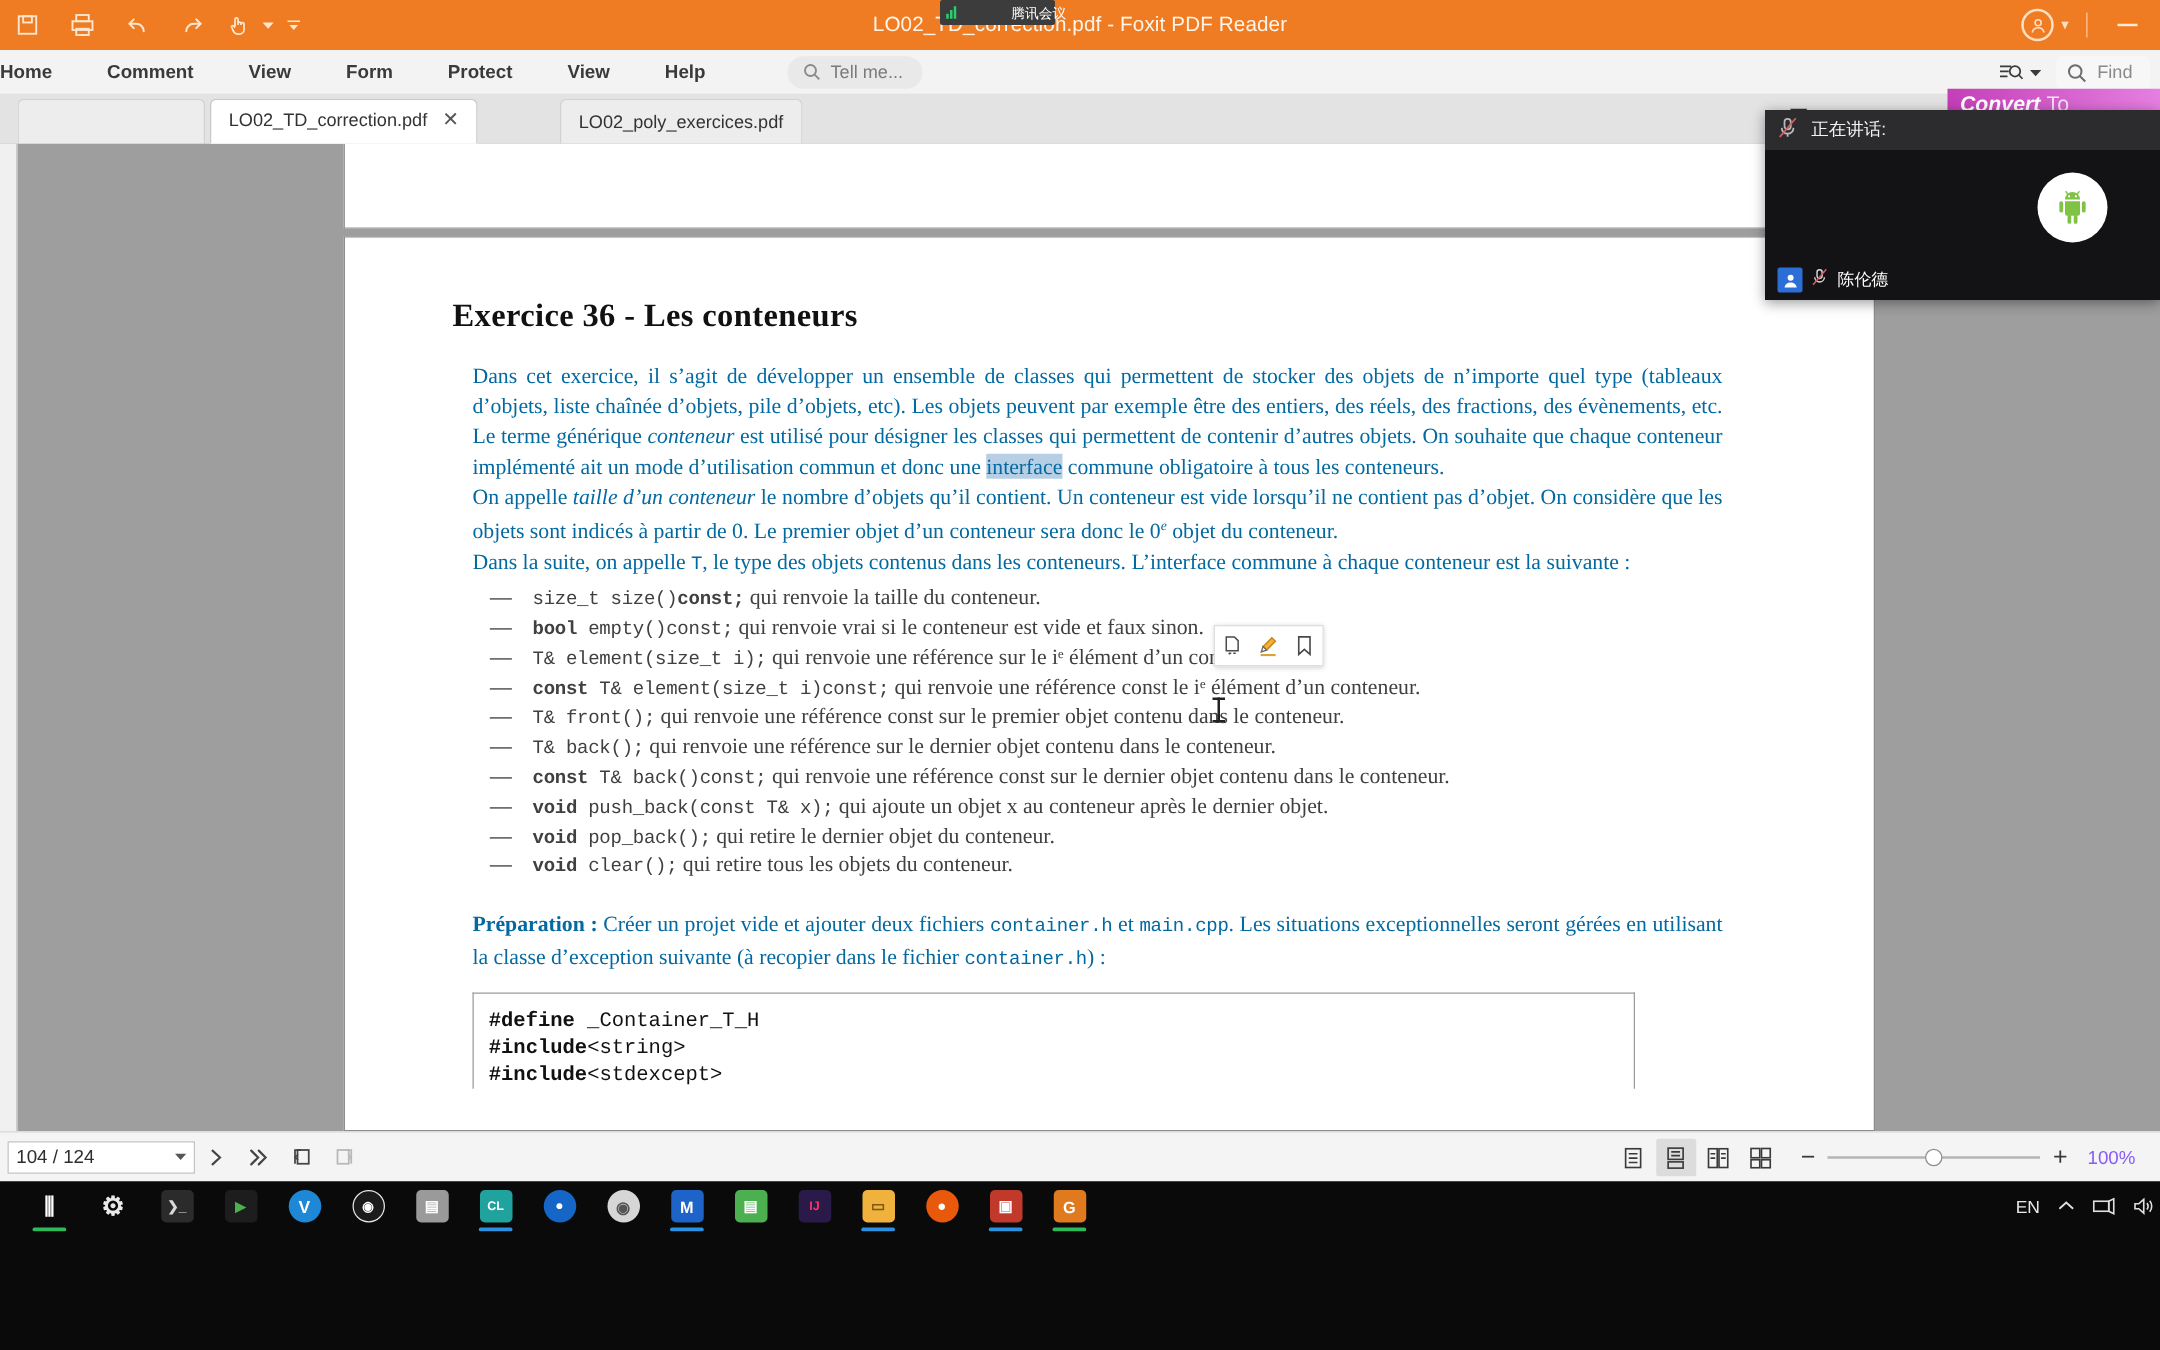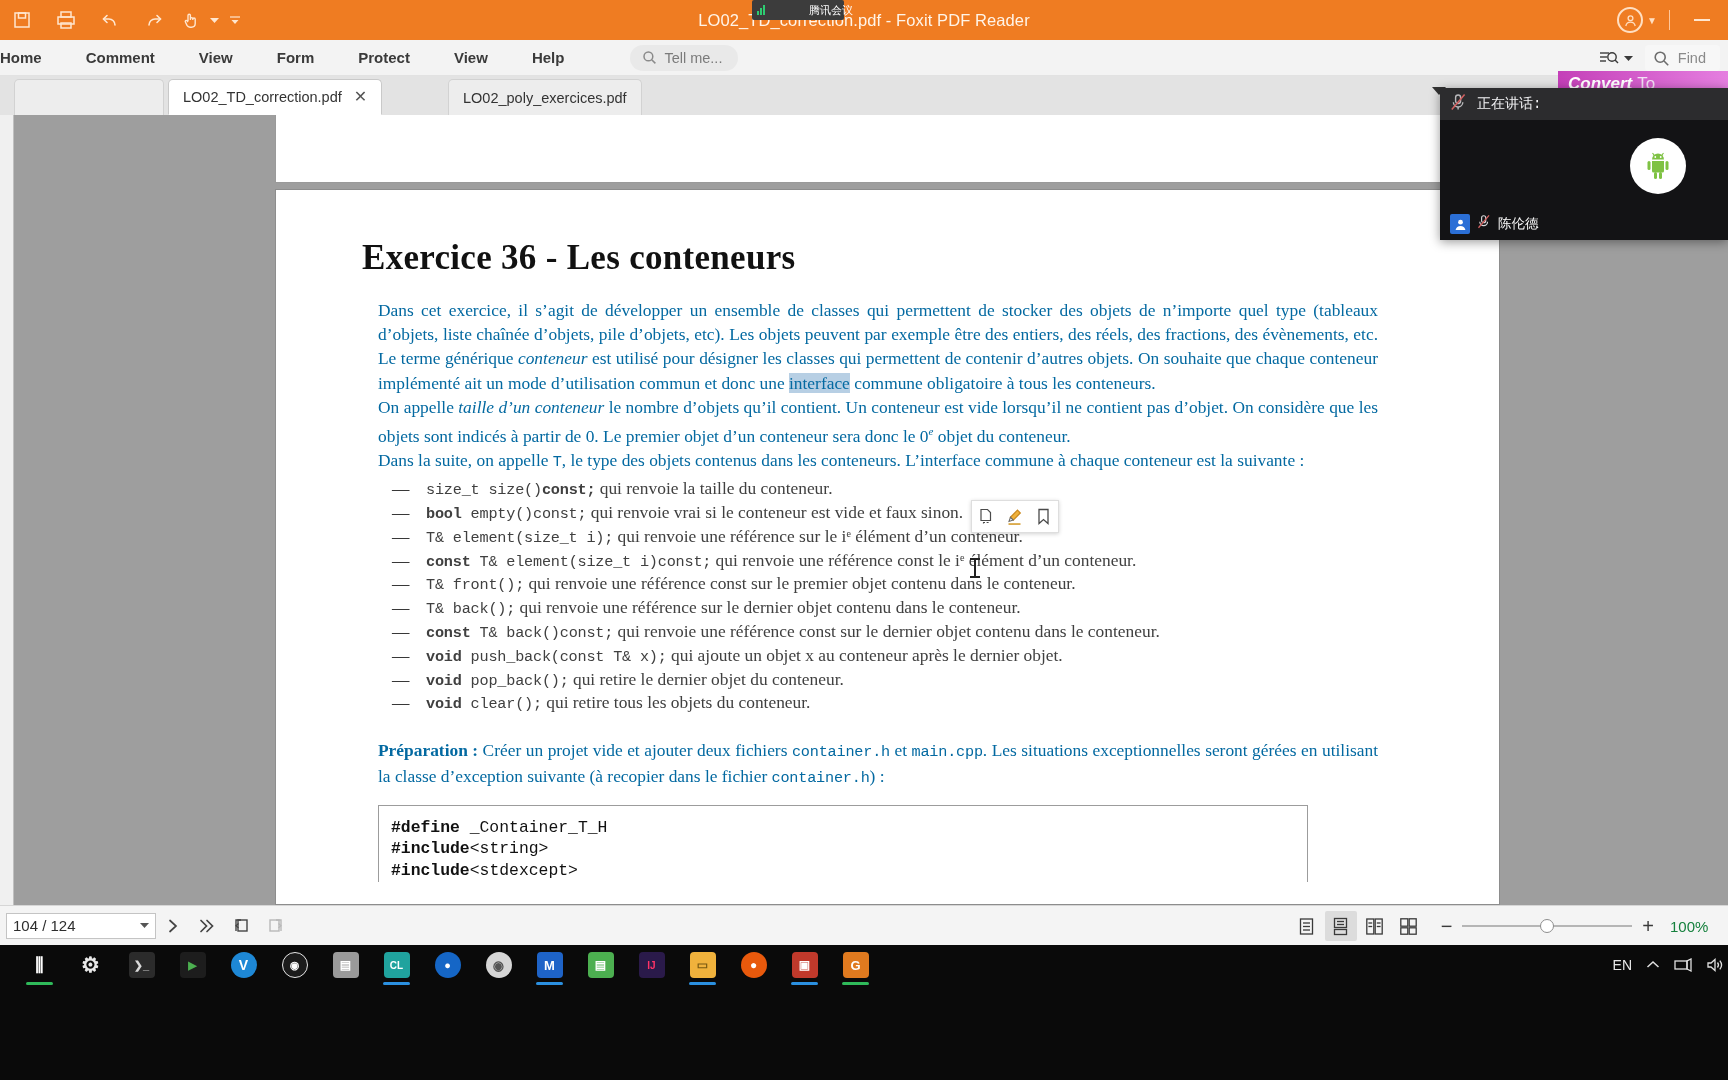--- a/index.html
+++ b/index.html
@@ -150,21 +150,21 @@
   .page {
     position: absolute; left: 275px; top: 74px; width: 1225px; height: 716px;
     background: #ffffff; border: 1px solid #8d8d8d;
     overflow: hidden;
   }
   .page-inner { padding: 48px 64px 0 64px; }
 
   
   .pdf-h1 {
     font-family: "Liberation Serif", serif;
-    font-size: 35px; font-weight: bold; color: #111;
+    font-size: 26px; font-weight: bold; color: #111;
     margin: 0 0 20px 22px; letter-spacing: .3px;
   }
   .pdf-p {
     font-family: "Liberation Serif", serif;
     font-size: 17.4px; line-height: 24.2px; color: #0369a1;
     text-align: justify; margin: 0 0 0 38px; width: 1000px;
     text-indent: 0;
   }
   .mono {
     font-family: "Liberation Mono", monospace;
@@ -216,24 +216,23 @@
     background: #222; z-index: 21;
   }
   .text-caret::before, .text-caret::after {
     content:""; position:absolute; left:-4px; width:10px; height:2px; background:#222;
   }
   .text-caret::before { top: 0; }
   .text-caret::after { bottom: 0; }
 
   
   .meetwin {
-    position: absolute; right: 0px; top: 88px; width: 288px; height: 152px;
+    position: absolute; right: 0px; top: 88px; width: 316px; height: 152px;
     background: #1d1d1f; z-index: 30;
     box-shadow: 0 2px 10px rgba(0,0,0,.4);
-    font-family: Liberation Mono, monospace;
   }
   .meet-head {
     height: 32px; background: #2c2c2e;
     display: flex; align-items: center; gap: 10px; padding: 0 10px;
   }
   .meet-head .mic { color: #b9b9bb; }
   .meet-head .label { color: #f2f2f4; font-size: 14px; }
   .meet-body { position: relative; height: 120px; background: #131315; }
   .meet-avatar {
     position: absolute; right: 42px; top: 18px;
@@ -279,21 +278,21 @@
   .zoom-ctrl { display: flex; align-items: center; gap: 10px; margin-left: 14px; }
   .zoom-minus, .zoom-plus { font-size: 20px; color: #3a3a3a; line-height: 1; }
   .zoom-track {
     position: relative; width: 170px; height: 2px; background: #b5b5b5;
   }
   .zoom-knob {
     position: absolute; left: 78px; top: -6px;
     width: 14px; height: 14px; border-radius: 50%;
     background: #fff; border: 1px solid #8d8d8d;
   }
-  .zoom-val { font-size: 15px; color: #15803d; margin-left: 6px; min-width: 48px; }
+  .zoom-val { font-size: 15px; color: #8b5cf6; margin-left: 6px; min-width: 48px; }
 
   
   .taskbar {
     position: absolute; top: 945px; left: 0; width: 1728px; height: 135px;
     background: #0a0a0a;
   }
   .tb-icons { display: flex; align-items: center; height: 40px; padding-left: 14px; gap: 0px; }
   .ticon {
     width: 51px; height: 40px; display: flex; align-items: center; justify-content: center;
     position: relative;

